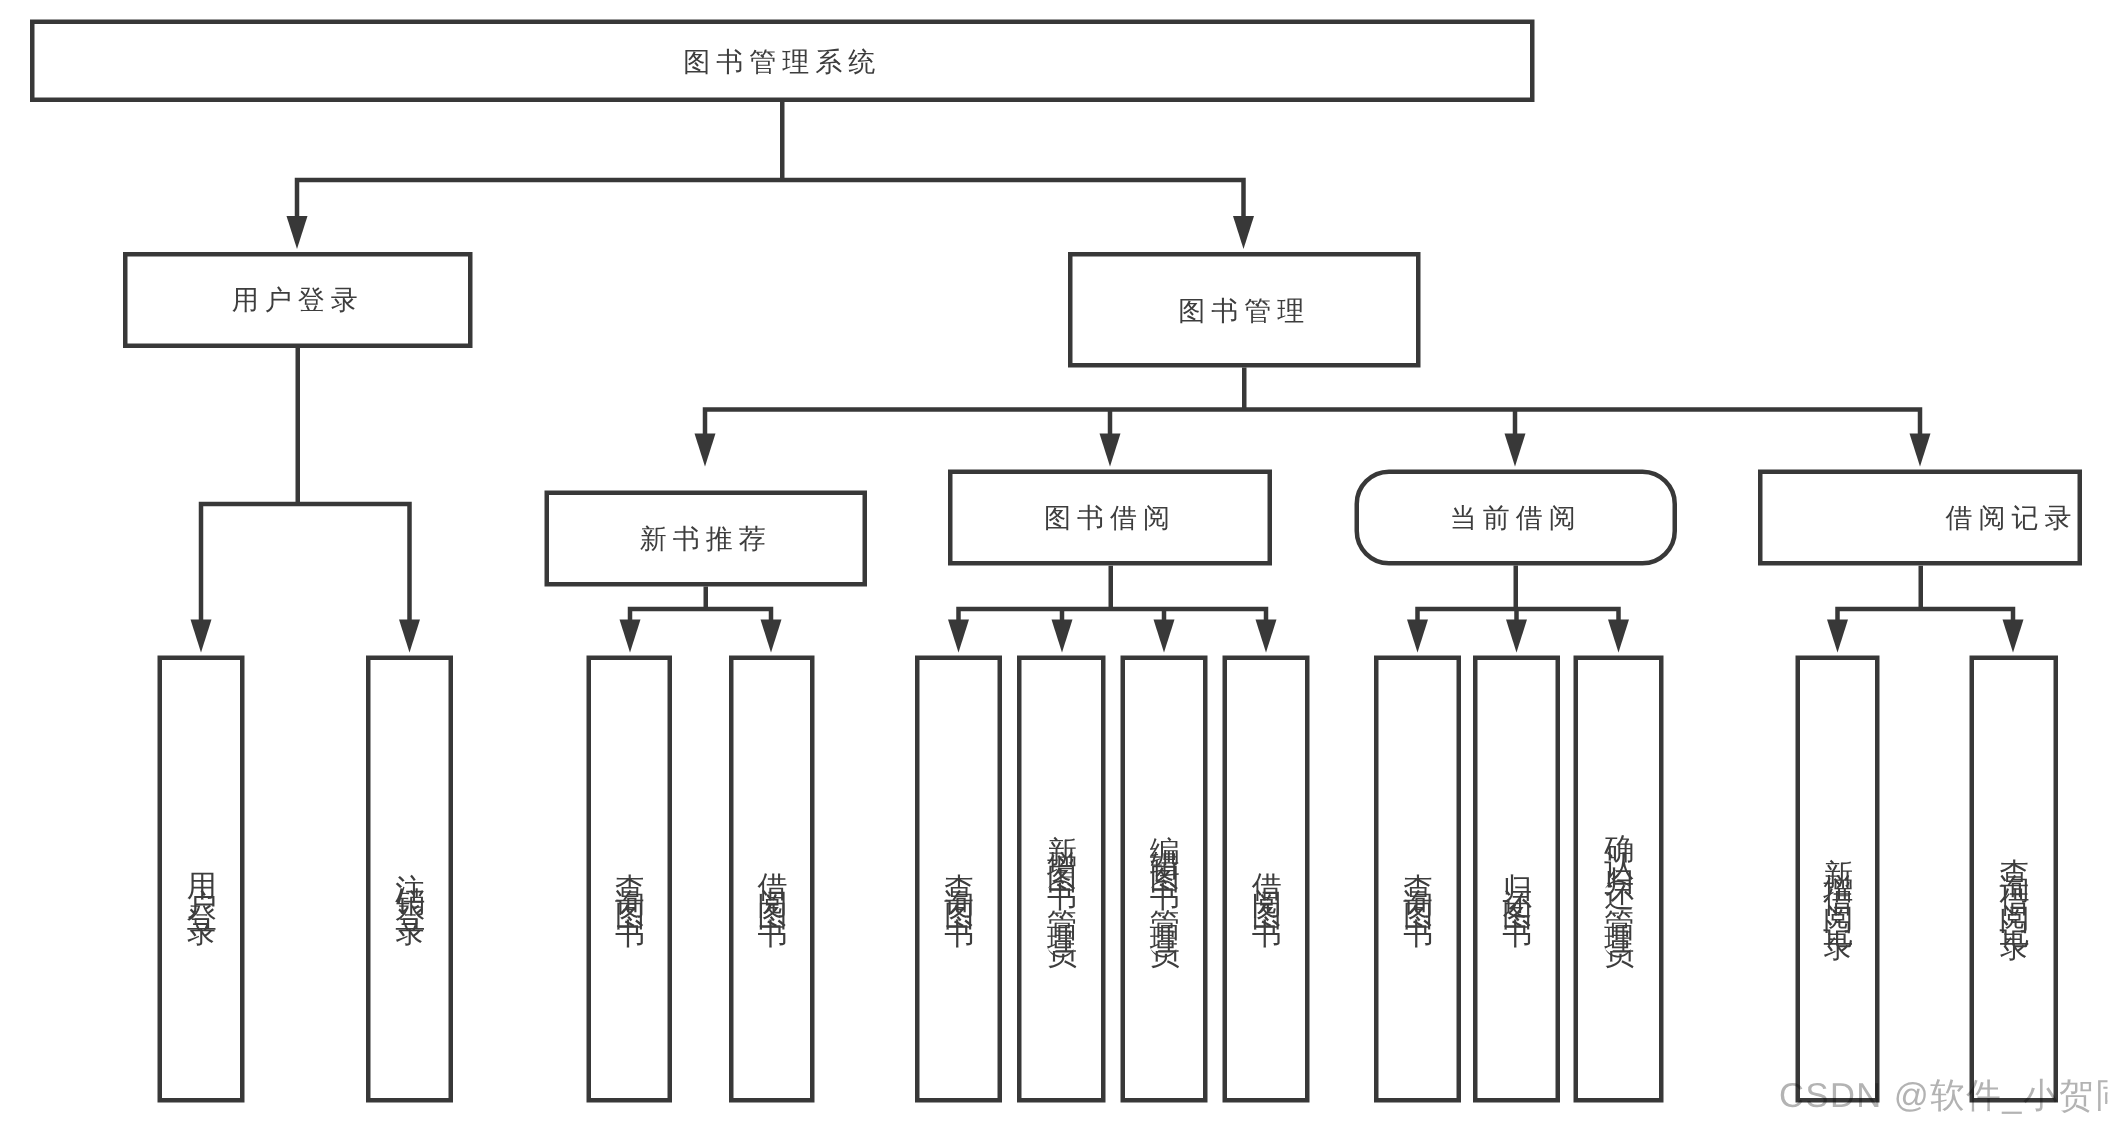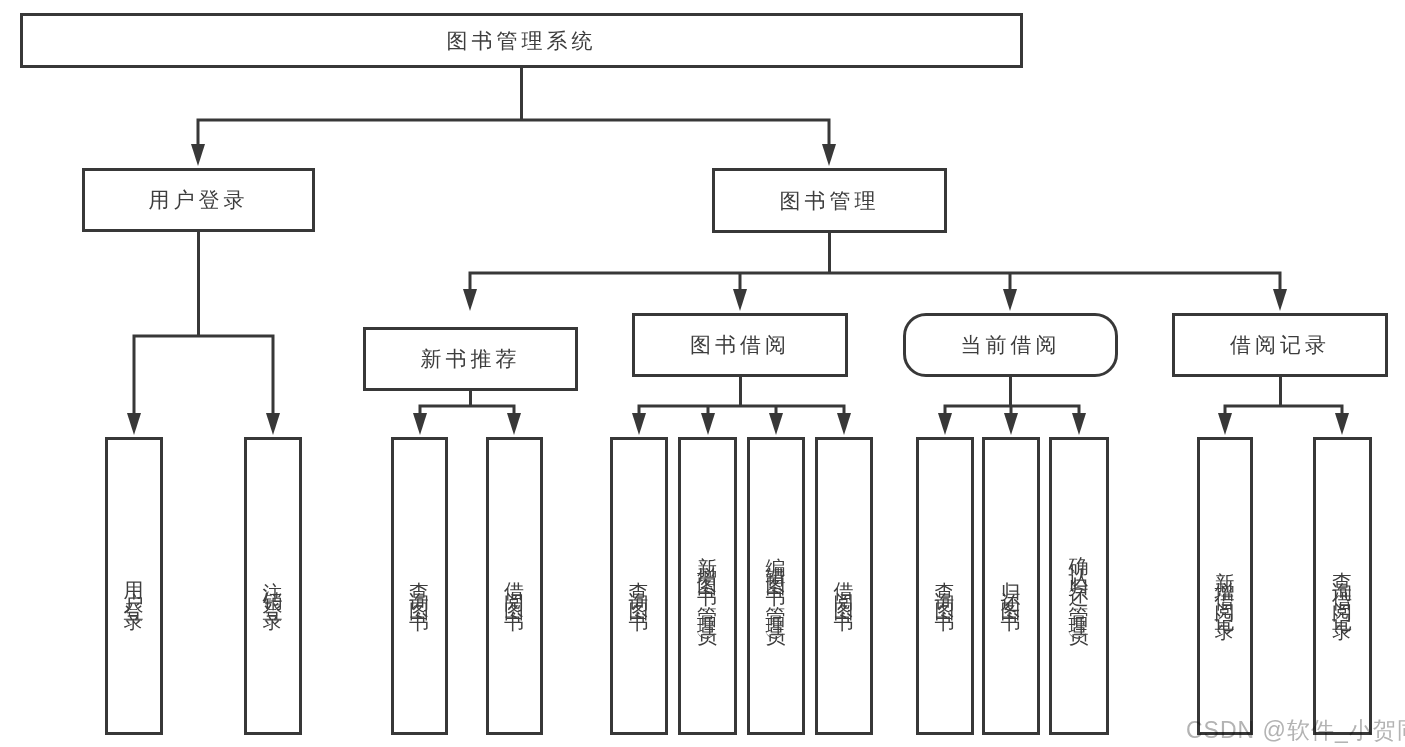--- a/index.html
+++ b/index.html
@@ -17,21 +17,21 @@
     position:absolute;
     box-sizing:border-box;
     background:#ffffff;
     border:3px solid #383838;
     display:flex;
     align-items:center;
     justify-content:center;
     text-align:center;
   }
   .hlabel {
-    font-size:21px;
+    font-size:18px;
     letter-spacing:4px;
     white-space:nowrap;
     color:#3d3d3d;
   }
   .vlabel {
     writing-mode:vertical-rl;
     text-orientation:mixed;
     font-size:20px;
     letter-spacing:10px;
     line-height:1;
@@ -87,34 +87,34 @@
     </g>
   </svg>
 
   <div class="box" style="left:20px; top:13px; width:1003px; height:55px;">
     <span class="hlabel">图书管理系统</span>
   </div>
 
   <div class="box" style="left:82px; top:168px; width:233px; height:64px;">
     <span class="hlabel">用户登录</span>
   </div>
-  <div class="box" style="left:712px; top:168px; width:235px; height:65px;">
+  <div class="box" style="left:712px; top:168px; width:235px; height:77px;">
     <span class="hlabel">图书管理</span>
   </div>
 
   <div class="box" style="left:363px; top:327px; width:215px; height:64px;">
     <span class="hlabel">新书推荐</span>
   </div>
   <div class="box" style="left:632px; top:313px; width:216px; height:64px;">
     <span class="hlabel">图书借阅</span>
   </div>
   <div class="box" style="left:903px; top:313px; width:215px; height:64px;border-radius:23px;">
     <span class="hlabel">当前借阅</span>
   </div>
-  <div class="box" style="left:1172px; top:313px; width:216px; height:64px;">
+  <div class="box" style="left:1172px; top:313px; width:216px; height:64px;justify-content:flex-end;">
     <span class="hlabel">借阅记录</span>
   </div>
 
   <div class="box" style="left:105px; top:437px; width:58px; height:298px;">
     <span class="vlabel">用户登录</span>
   </div>
   <div class="box" style="left:244px; top:437px; width:58px; height:298px;">
     <span class="vlabel">注销登录</span>
   </div>
 

